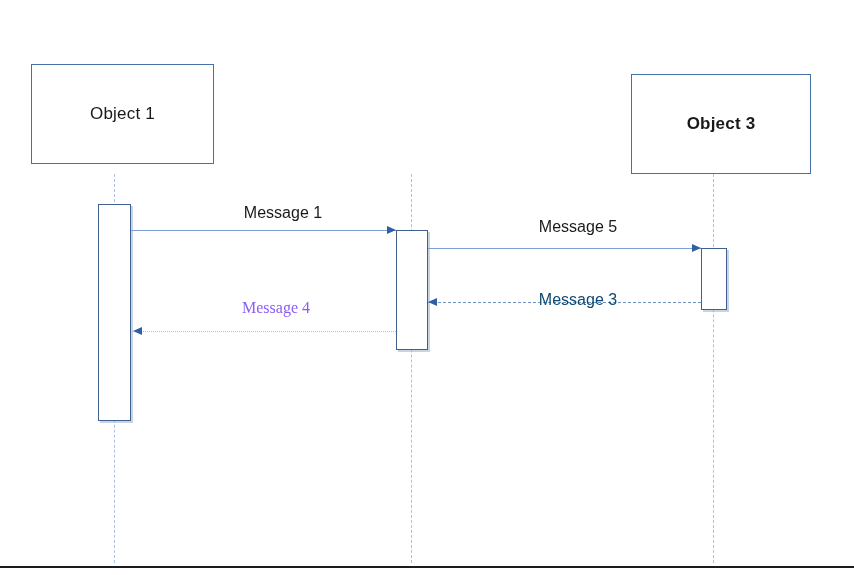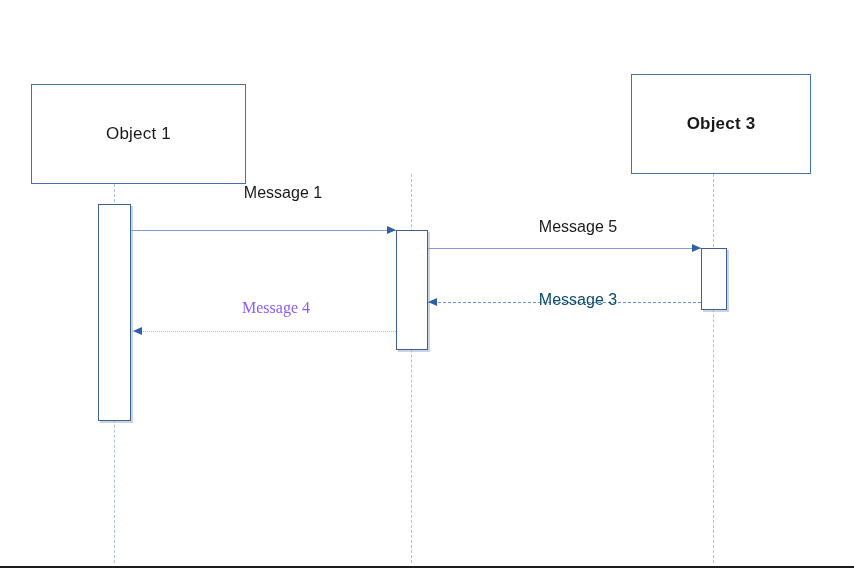--- a/index.html
+++ b/index.html
@@ -93,32 +93,32 @@
     border-top: 2.2px solid #1c1c1c;
   }
 </style>
 </head>
 <body>
 
 <div id="canvas" style="width: 854px; height: 575px; background: rgb(255, 255, 255);">
     <div class="lifeline" style="left: 114px; top: 174px; height: 389px; border-left-color: rgb(169, 194, 228);"></div>
     <div class="lifeline" style="left: 411px; top: 174px; height: 389px; border-left-color: rgb(169, 194, 228);"></div>
     <div class="lifeline" style="left: 713px; top: 174px; height: 389px; border-left-color: rgb(169, 194, 228);"></div>
-    <div class="obj-box" style="left: 31px; top: 84px; width: 215px; height: 100px; border-color: rgb(68, 114, 168);">
+    <div class="obj-box" style="left: 31px; top: 64px; width: 183px; height: 100px; border-color: rgb(68, 114, 168);">
       <span class="obj-label" style="color: rgb(26, 26, 26);">Object 1</span>
     </div>
     <div class="obj-box" style="left: 631px; top: 74px; width: 180px; height: 100px; border-color: rgb(68, 114, 168); font-weight: bold;">
       <span class="obj-label" style="color: rgb(26, 26, 26);">Object 3</span>
     </div>
     <div class="activation" style="left: 98px; top: 204px; width: 33px; height: 217px; border-color: rgb(64, 97, 143); background: rgb(255, 255, 255);"></div>
     <div class="activation" style="left: 396px; top: 230px; width: 32px; height: 120px; border-color: rgb(64, 97, 143); background: rgb(255, 255, 255);"></div>
     <div class="activation" style="left: 701px; top: 248px; width: 26px; height: 62px; border-color: rgb(64, 97, 143); background: rgb(255, 255, 255);"></div>
     <div class="msg-line msg-solid" style="left: 131px; top: 230px; width: 265px; border-top-color: rgb(126, 159, 208);"></div>
     <div class="arrow-head arrow-right" style="top: 225.5px; left: 387px; border-left-color: rgb(47, 95, 168);"></div>
-    <div class="msg-label" style="left: 283px; top: 184px; color: rgb(26, 26, 26);">Message 1</div>
+    <div class="msg-label" style="left: 283px; top: 204px; color: rgb(26, 26, 26);">Message 1</div>
     <div class="msg-line msg-solid" style="left: 428px; top: 248px; width: 273px; border-top-color: rgb(126, 159, 208);"></div>
     <div class="arrow-head arrow-right" style="top: 243.5px; left: 692px; border-left-color: rgb(47, 95, 168);"></div>
     <div class="msg-label" style="left: 578px; top: 218px; color: rgb(26, 26, 26);">Message 5</div>
     <div class="msg-line msg-dashed" style="left: 428px; top: 302px; width: 273px; border-top-color: rgb(111, 147, 198);"></div>
     <div class="arrow-head arrow-left" style="top: 297.5px; left: 428px; border-right-color: rgb(47, 95, 168);"></div>
     <div class="msg-label" style="left: 578px; top: 291px; color: #0c4a6e;">Message 3</div>
     <div class="msg-line msg-dotted" style="left: 133px; top: 331px; width: 263px; border-top-color: rgb(169, 194, 228);"></div>
     <div class="arrow-head arrow-left" style="top: 326.5px; left: 133px; border-right-color: rgb(47, 95, 168);"></div>
     <div class="msg-label" style="left: 276px; top: 299px; color: #8b5cf6; font-family: Liberation Serif, serif;">Message 4</div>
     <div class="bottom-rule" style="top: 566px; border-top-color: rgb(28, 28, 28);"></div>

